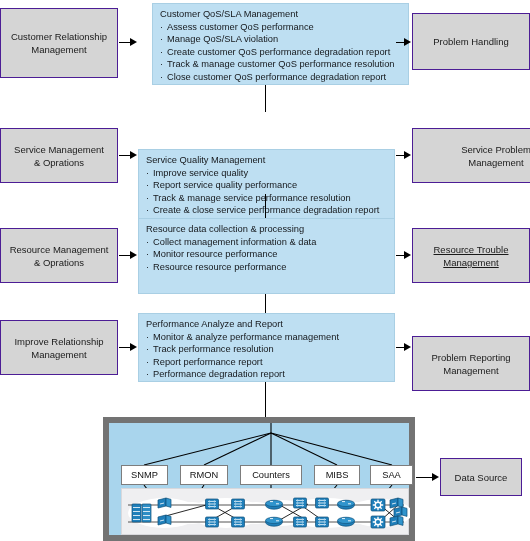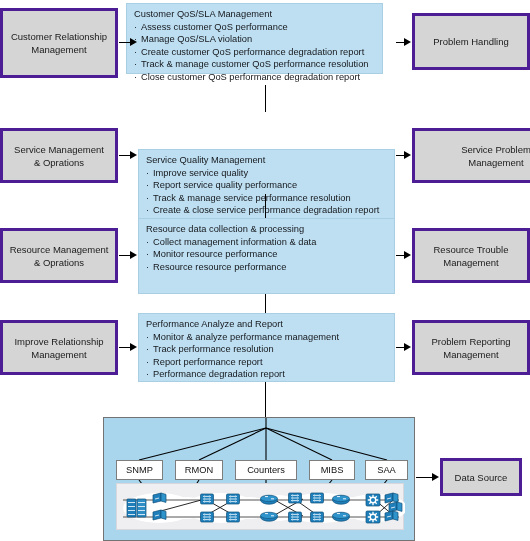--- a/index.html
+++ b/index.html
@@ -16,21 +16,21 @@
   #stage {
     position: relative;
     width: 530px;
     height: 541px;
     background: #ffffff;
   }
   
   .gbox {
     position: absolute;
     background: #d5d5d5;
-    border: 3px solid #4c1d95;
+    border: 1px solid #4c1d95;
     display: flex;
     align-items: center;
     justify-content: center;
     text-align: center;
     font-size: 9.5px;
     line-height: 13px;
     color: #1a1a1a;
     padding: 2px 4px;
   }
   .bbox {
@@ -67,21 +67,21 @@
     border-top: 4px solid transparent;
     border-bottom: 4px solid transparent;
     border-left: 7px solid #000;
   }
   
   #bottom-panel {
     position: absolute;
     left: 103px; top: 417px;
     width: 312px; height: 124px;
     background: #a9d5ed;
-    border: 1px solid #737373;
+    border: 6px solid #737373;
   }
   .srcbox {
     position: absolute;
     background: #ffffff;
     border: 1px solid #7d7d7d;
     font-size: 9.3px;
     display: flex;
     align-items: center;
     justify-content: center;
     height: 20px;
@@ -105,21 +105,21 @@
 
 <div id="stage">
 
   <div class="gbox" style="left:0px; top:8px; width:118px; height:70px;">
     <span>
       <span>Customer Relationship</span><br>
       <span>Management</span>
     </span>
   </div>
 
-  <div class="bbox" style="left:126px; top:3px; width:257px; height:71px;">
+  <div class="bbox" style="left:152px; top:3px; width:257px; height:82px;">
     <span class="ttl">Customer QoS/SLA Management</span>
     <span class="li">Assess customer QoS performance</span>
     <span class="li">Manage QoS/SLA violation</span>
     <span class="li">Create customer QoS performance degradation report</span>
     <span class="li">Track &amp; manage customer QoS performance resolution</span>
     <span class="li">Close customer QoS performance degradation report</span>
   </div>
 
   <div class="gbox" style="left:412px; top:13px; width:118px; height:57px;text-align:right;">
     <span>Problem Handling</span>
@@ -164,21 +164,21 @@
     </span>
   </div>
 
   <div class="bbox" style="left:138px; top:218px; width:257px; height:76px;">
     <span class="ttl">Resource data collection &amp; processing</span>
     <span class="li">Collect management information &amp; data</span>
     <span class="li">Monitor resource performance</span>
     <span class="li">Resource resource performance</span>
   </div>
 
-  <div class="gbox" style="left:412px; top:228px; width:118px; height:55px;">
+  <div class="gbox" style="left:412px; top:228px; width:118px; height:55px;text-decoration:underline;">
     <span>
       <span>Resource Trouble</span><br>
       <span>Management</span>
     </span>
   </div>
 
   <div class="hline" style="left:119px; top:255px; width:12px;"></div>
   <div class="arrowhead" style="left:130px; top:251px;"></div>
   <div class="hline" style="left:396px; top:255px; width:10px;"></div>
   <div class="arrowhead" style="left:404px; top:251px;"></div>
@@ -191,21 +191,21 @@
   </div>
 
   <div class="bbox" style="left:138px; top:313px; width:257px; height:69px;">
     <span class="ttl">Performance Analyze and Report</span>
     <span class="li">Monitor &amp; analyze performance management</span>
     <span class="li">Track performance resolution</span>
     <span class="li">Report performance report</span>
     <span class="li">Performance degradation report</span>
   </div>
 
-  <div class="gbox" style="left:412px; top:320px; width:118px; height:55px;">
+  <div class="gbox" style="left:412px; top:336px; width:118px; height:55px;">
     <span>
       <span>Problem Reporting</span><br>
       <span>Management</span>
     </span>
   </div>
 
   <div class="hline" style="left:119px; top:347px; width:12px;"></div>
   <div class="arrowhead" style="left:130px; top:343px;"></div>
   <div class="hline" style="left:396px; top:347px; width:10px;"></div>
   <div class="arrowhead" style="left:404px; top:343px;"></div>

